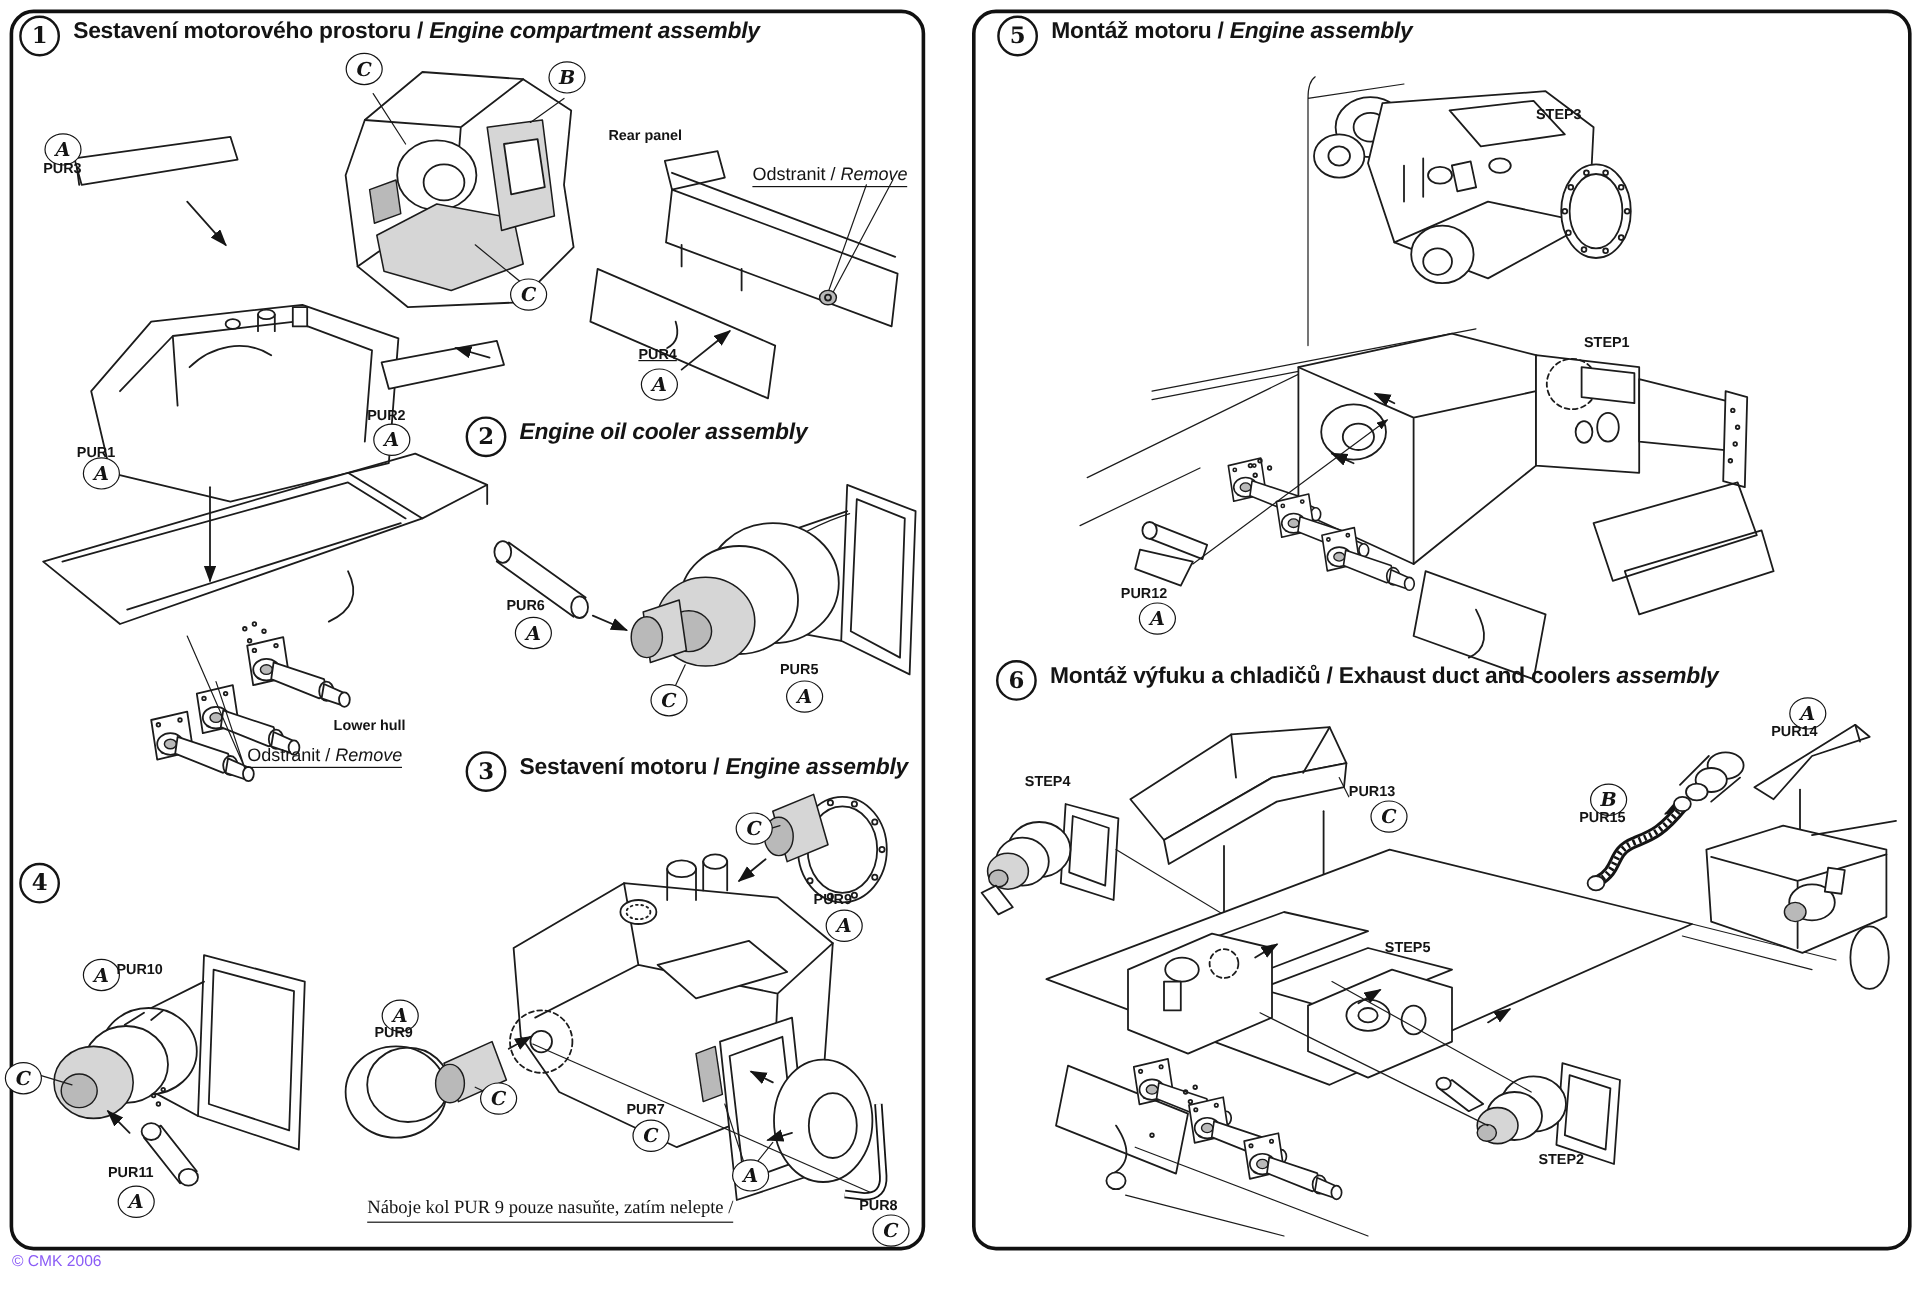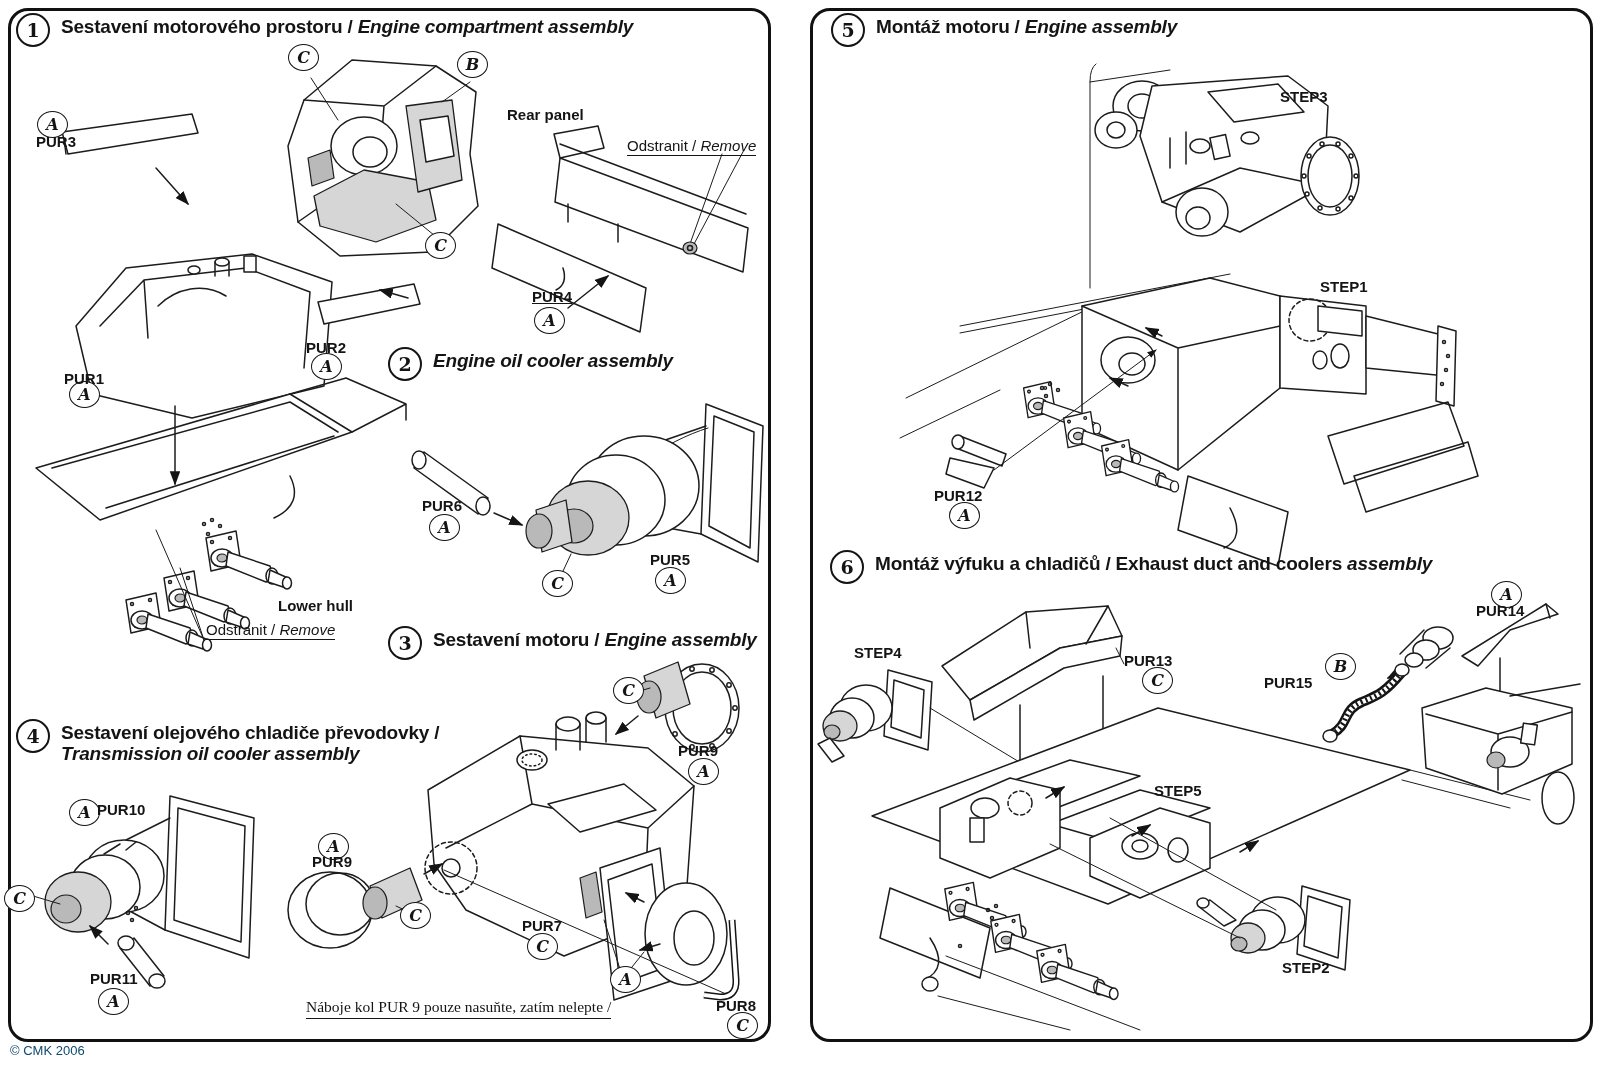--- a/index.html
+++ b/index.html
@@ -11,31 +11,31 @@
   .art{position:absolute;left:0;top:0;pointer-events:none;}
   
   .heading{position:absolute;display:flex;gap:11px;align-items:flex-start;
            font-weight:bold;font-size:19px;letter-spacing:-0.2px;white-space:nowrap;}
   .hnum{flex:0 0 auto;width:30px;height:30px;border:2px solid #141414;border-radius:50%;
         display:flex;align-items:center;justify-content:center;
         font:600 19px "DejaVu Serif",serif;margin-top:-3px;background:#fff;}
   .heading i{font-style:italic;}
   .heading .ln{display:block;line-height:21px;}
   
-  .lbl{position:absolute;font-weight:bold;font-size:15px;white-space:nowrap;}
+  .lbl{position:absolute;font-weight:bold;font-size:12px;white-space:nowrap;}
   .badge{position:absolute;width:29px;height:25px;border:1.7px solid #141414;border-radius:50%;
          display:flex;align-items:center;justify-content:center;background:#fff;
          font:italic 700 16px "DejaVu Serif",serif;}
   .callout{position:absolute;font-size:15px;white-space:nowrap;}
   .callout .u{border-bottom:1.5px solid #141414;padding-bottom:1px;}
   .callout i{font-style:italic;text-align:center;}
   .note{position:absolute;font-size:15.5px;white-space:nowrap;line-height:21px;}
   .note .l1{display:inline-block;border-bottom:1.5px solid #141414;padding-bottom:1px;}
   .note .l2{display:block;font-style:italic;}
-  .copyright{position:absolute;font-size:13px;color:#0c4a6e;}
+  .copyright{position:absolute;font-size:13px;color:#8b5cf6;}
   
   .s{fill:none;stroke:#1c1c1c;stroke-width:1.5;stroke-linejoin:round;stroke-linecap:round;}
   .f{fill:#fff;stroke:#1c1c1c;stroke-width:1.5;stroke-linejoin:round;}
   .g{fill:#d6d6d6;stroke:#1c1c1c;stroke-width:1.3;stroke-linejoin:round;}
   .g2{fill:#b9b9b9;stroke:#1c1c1c;stroke-width:1.2;stroke-linejoin:round;}
   .thin{stroke-width:1;}
   .dash{stroke-dasharray:4 3;}
   .dot{stroke-dasharray:1.5 3;}
 </style>
 </head>
@@ -386,24 +386,20 @@
     <span>
         <i class="ln">Engine oil cooler assembly</i>
       </span>
   </div>
   <div class="heading" style="left:388px;top:629px;">
     <span class="hnum">3</span>
     <span><span>Sestavení motoru /</span> <i>Engine assembly</i></span>
   </div>
   <div class="heading" style="left:16px;top:722px;">
     <span class="hnum">4</span>
-    <span>
-        <span class="ln">Sestavení olejového chladiče převodovky /</span>
-        <i class="ln">Transmission oil cooler assembly</i>
-      </span>
   </div>
   <div class="heading" style="left:831px;top:16px;">
     <span class="hnum">5</span>
     <span><span>Montáž motoru /</span> <i>Engine assembly</i></span>
   </div>
   <div class="heading" style="left:830px;top:553px;">
     <span class="hnum">6</span>
     <span><span>Montáž výfuku a chladičů / Exhaust duct and coolers</span> <i>assembly</i></span>
   </div>
 
@@ -439,21 +435,21 @@
   <span class="lbl" style="left:422px;top:497px;">PUR6</span>
   <span class="lbl" style="left:650px;top:551px;">PUR5</span>
   <span class="lbl" style="left:678px;top:742px;">PUR9</span>
   <span class="lbl" style="left:97px;top:801px;">PUR10</span>
   <span class="lbl" style="left:90px;top:970px;">PUR11</span>
   <span class="lbl" style="left:312px;top:853px;">PUR9</span>
   <span class="lbl" style="left:522px;top:917px;">PUR7</span>
   <span class="lbl" style="left:716px;top:997px;">PUR8</span>
   <span class="lbl" style="left:934px;top:487px;">PUR12</span>
   <span class="lbl" style="left:1476px;top:602px;">PUR14</span>
-  <span class="lbl" style="left:1264px;top:674px;">PUR15</span>
+  <span class="lbl" style="left:1316px;top:674px;">PUR15</span>
   <span class="lbl" style="left:1124px;top:652px;text-align:right;">PUR13</span>
 
   <span class="lbl" style="left:1280px;top:88px;">STEP3</span>
   <span class="lbl" style="left:1320px;top:278px;">STEP1</span>
   <span class="lbl" style="left:854px;top:644px;">STEP4</span>
   <span class="lbl" style="left:1154px;top:782px;">STEP5</span>
   <span class="lbl" style="left:1282px;top:959px;">STEP2</span>
 
   <span class="lbl" style="left:507px;top:106px;">Rear panel</span>
   <span class="lbl" style="left:278px;top:549px;margin-top:48px;">Lower hull</span>

